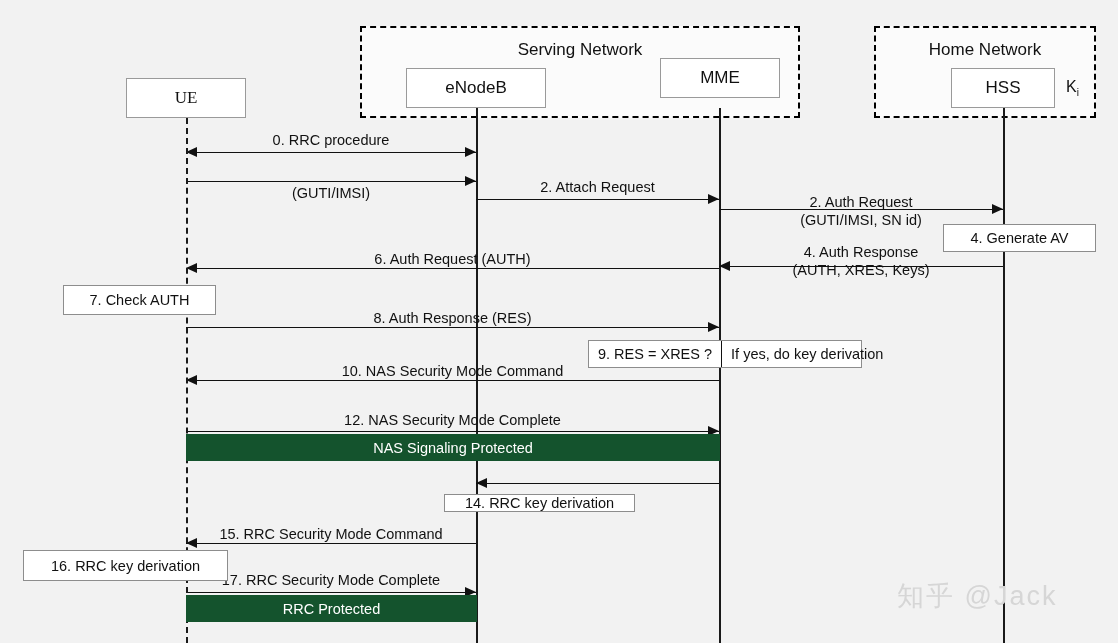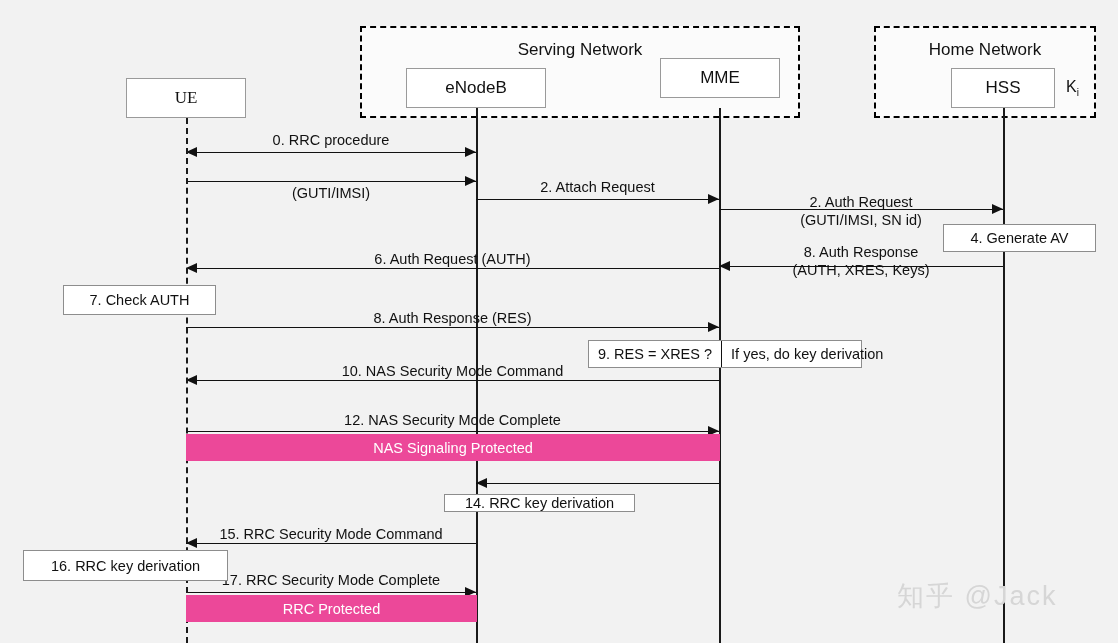--- a/index.html
+++ b/index.html
@@ -123,21 +123,21 @@
     align-items:center;
     padding:0 9px;
     white-space:nowrap;
   }
   .note-split > span.first{
     border-right:1.6px solid #111;
   }
   
   .protbar{
     position:absolute;
-    background:#ec4899;
+    background:#14532d;
     color:#fff;
     display:flex;
     align-items:center;
     justify-content:center;
     font-size:14.5px;
     z-index:9;
   }
   
   .watermark{
     position:absolute;
@@ -201,21 +201,21 @@
 
   <div class="msg-label" style="left:719px;top:194px;width:284px;">2. Auth Request</div>
   <div class="msg-line" style="left:719px;top:209px;width:284px;"></div>
   <div class="arrowhead right" style="left:992px;top:204px;"></div>
   <div class="msg-label" style="left:719px;top:212px;width:284px;">(GUTI/IMSI, SN id)</div>
 
   <div class="note center" style="left:943px;top:224px;width:153px;height:28px;">
     <span>4. Generate AV</span>
   </div>
 
-  <div class="msg-label" style="left:719px;top:244px;width:284px;">8. Auth Response</div>
+  <div class="msg-label" style="left:719px;top:244px;width:284px;">4. Auth Response</div>
   <div class="msg-line" style="left:719px;top:266px;width:284px;"></div>
   <div class="arrowhead left" style="left:719px;top:261px;"></div>
   <div class="msg-label" style="left:719px;top:262px;width:284px;">(AUTH, XRES, Keys)</div>
 
   <div class="msg-label" style="left:186px;top:251px;width:533px;">6. Auth Request  (AUTH)</div>
   <div class="msg-line" style="left:186px;top:268px;width:533px;"></div>
   <div class="arrowhead left" style="left:186px;top:263px;"></div>
 
   <div class="note center" style="left:63px;top:285px;width:153px;height:30px;">
     <span>7. Check AUTH</span>

